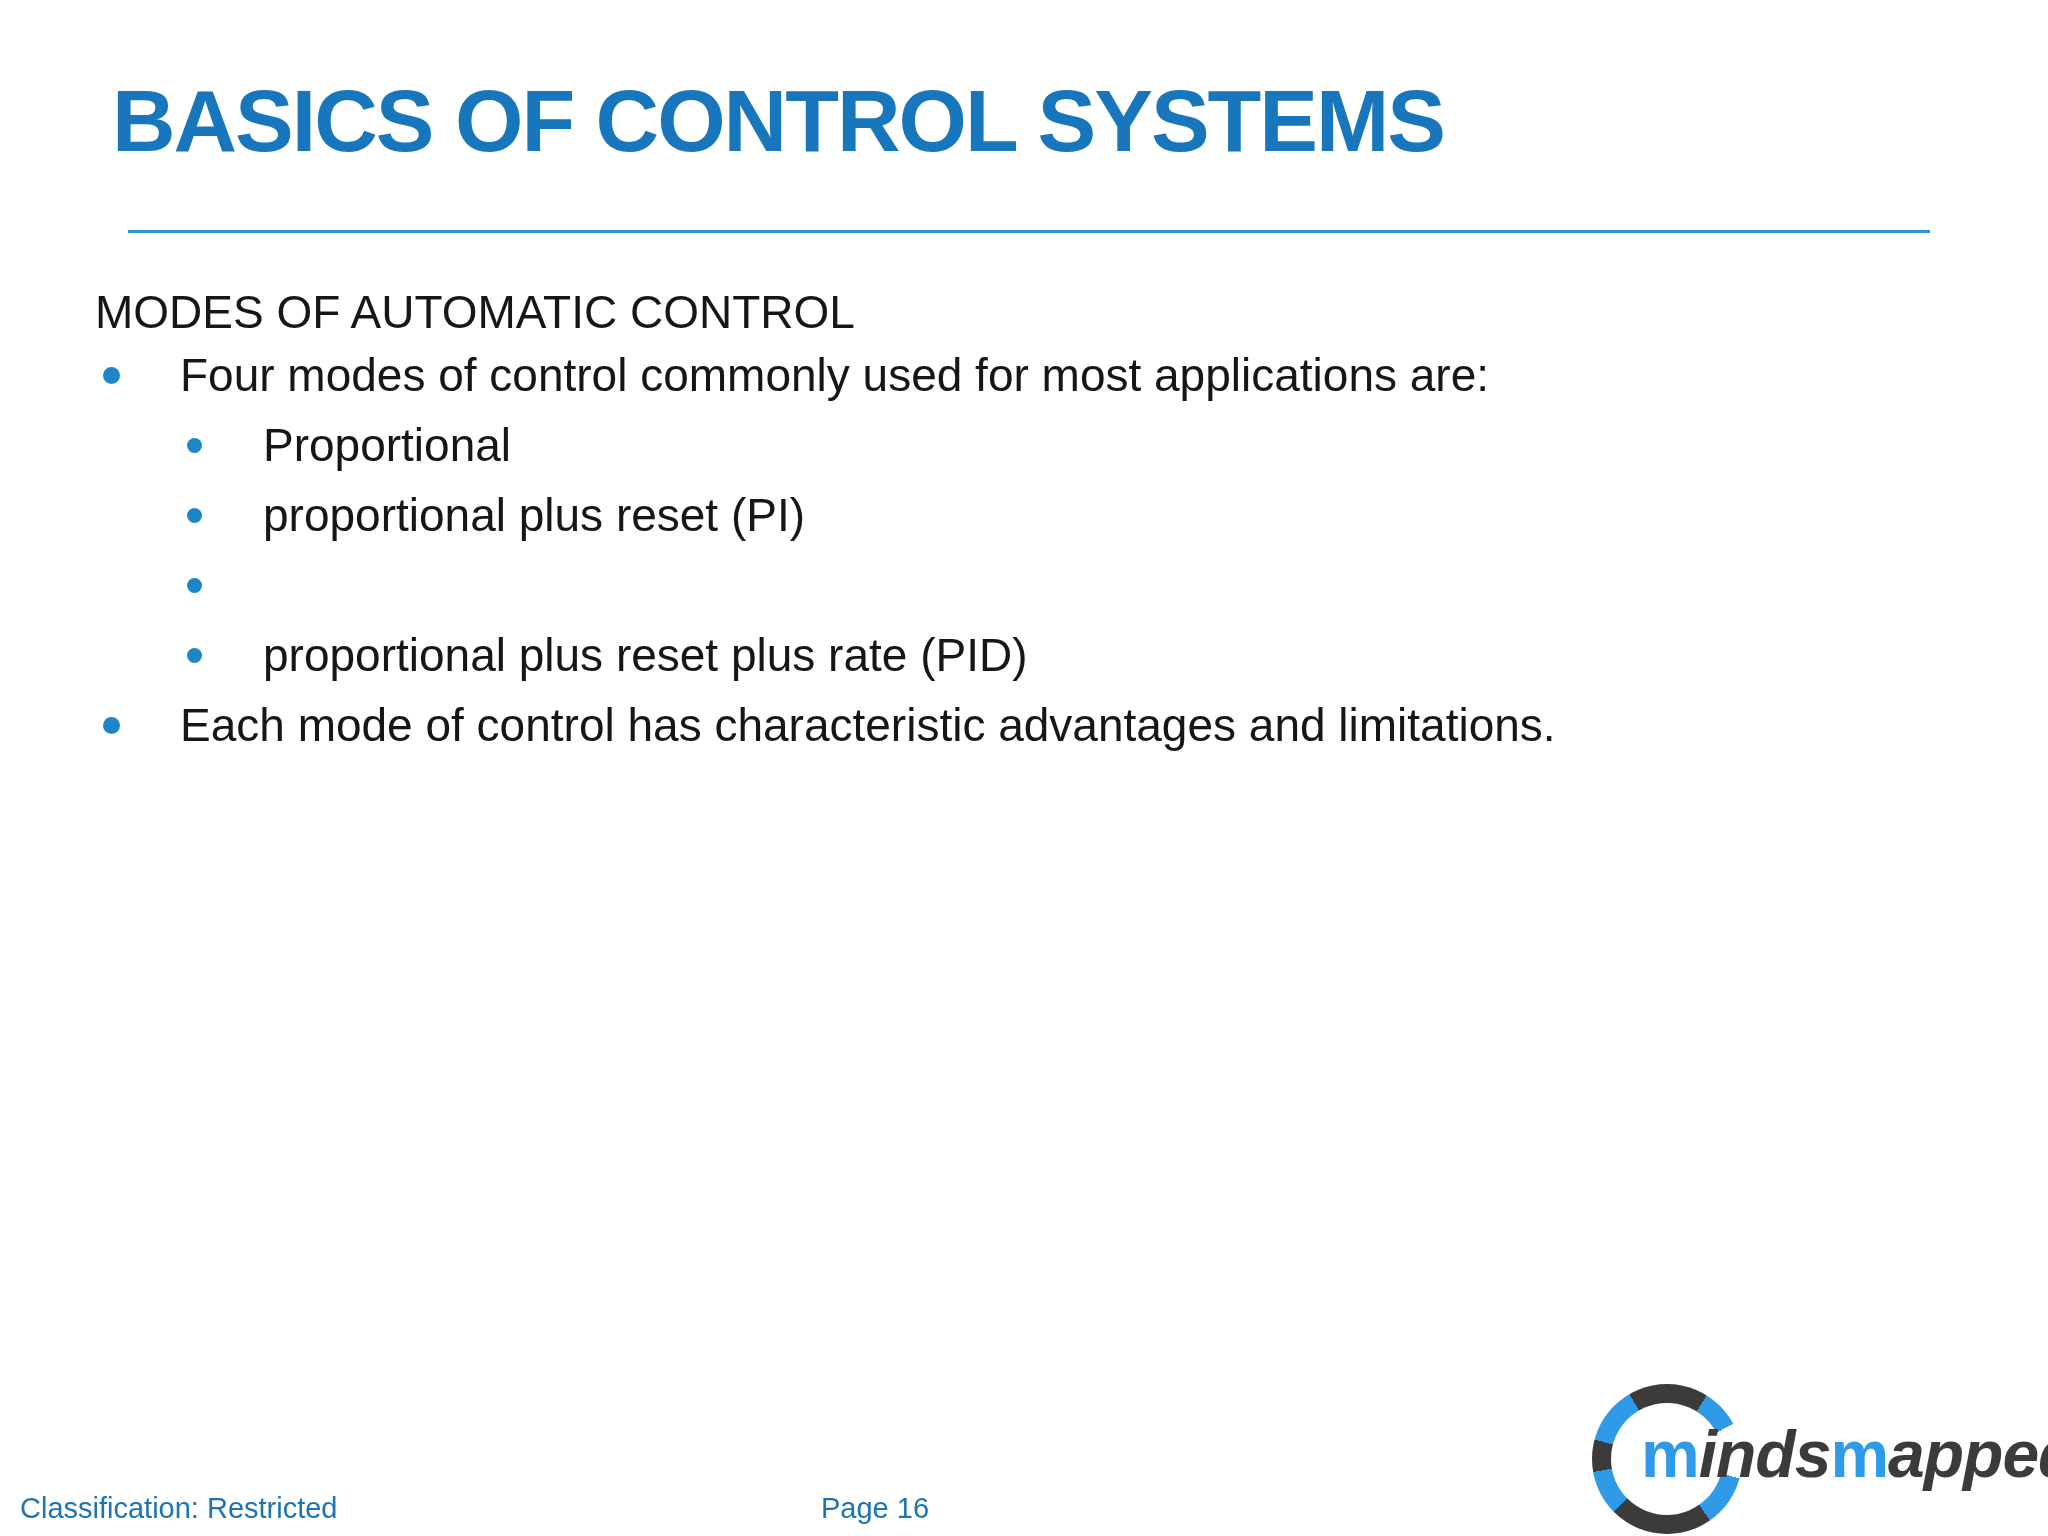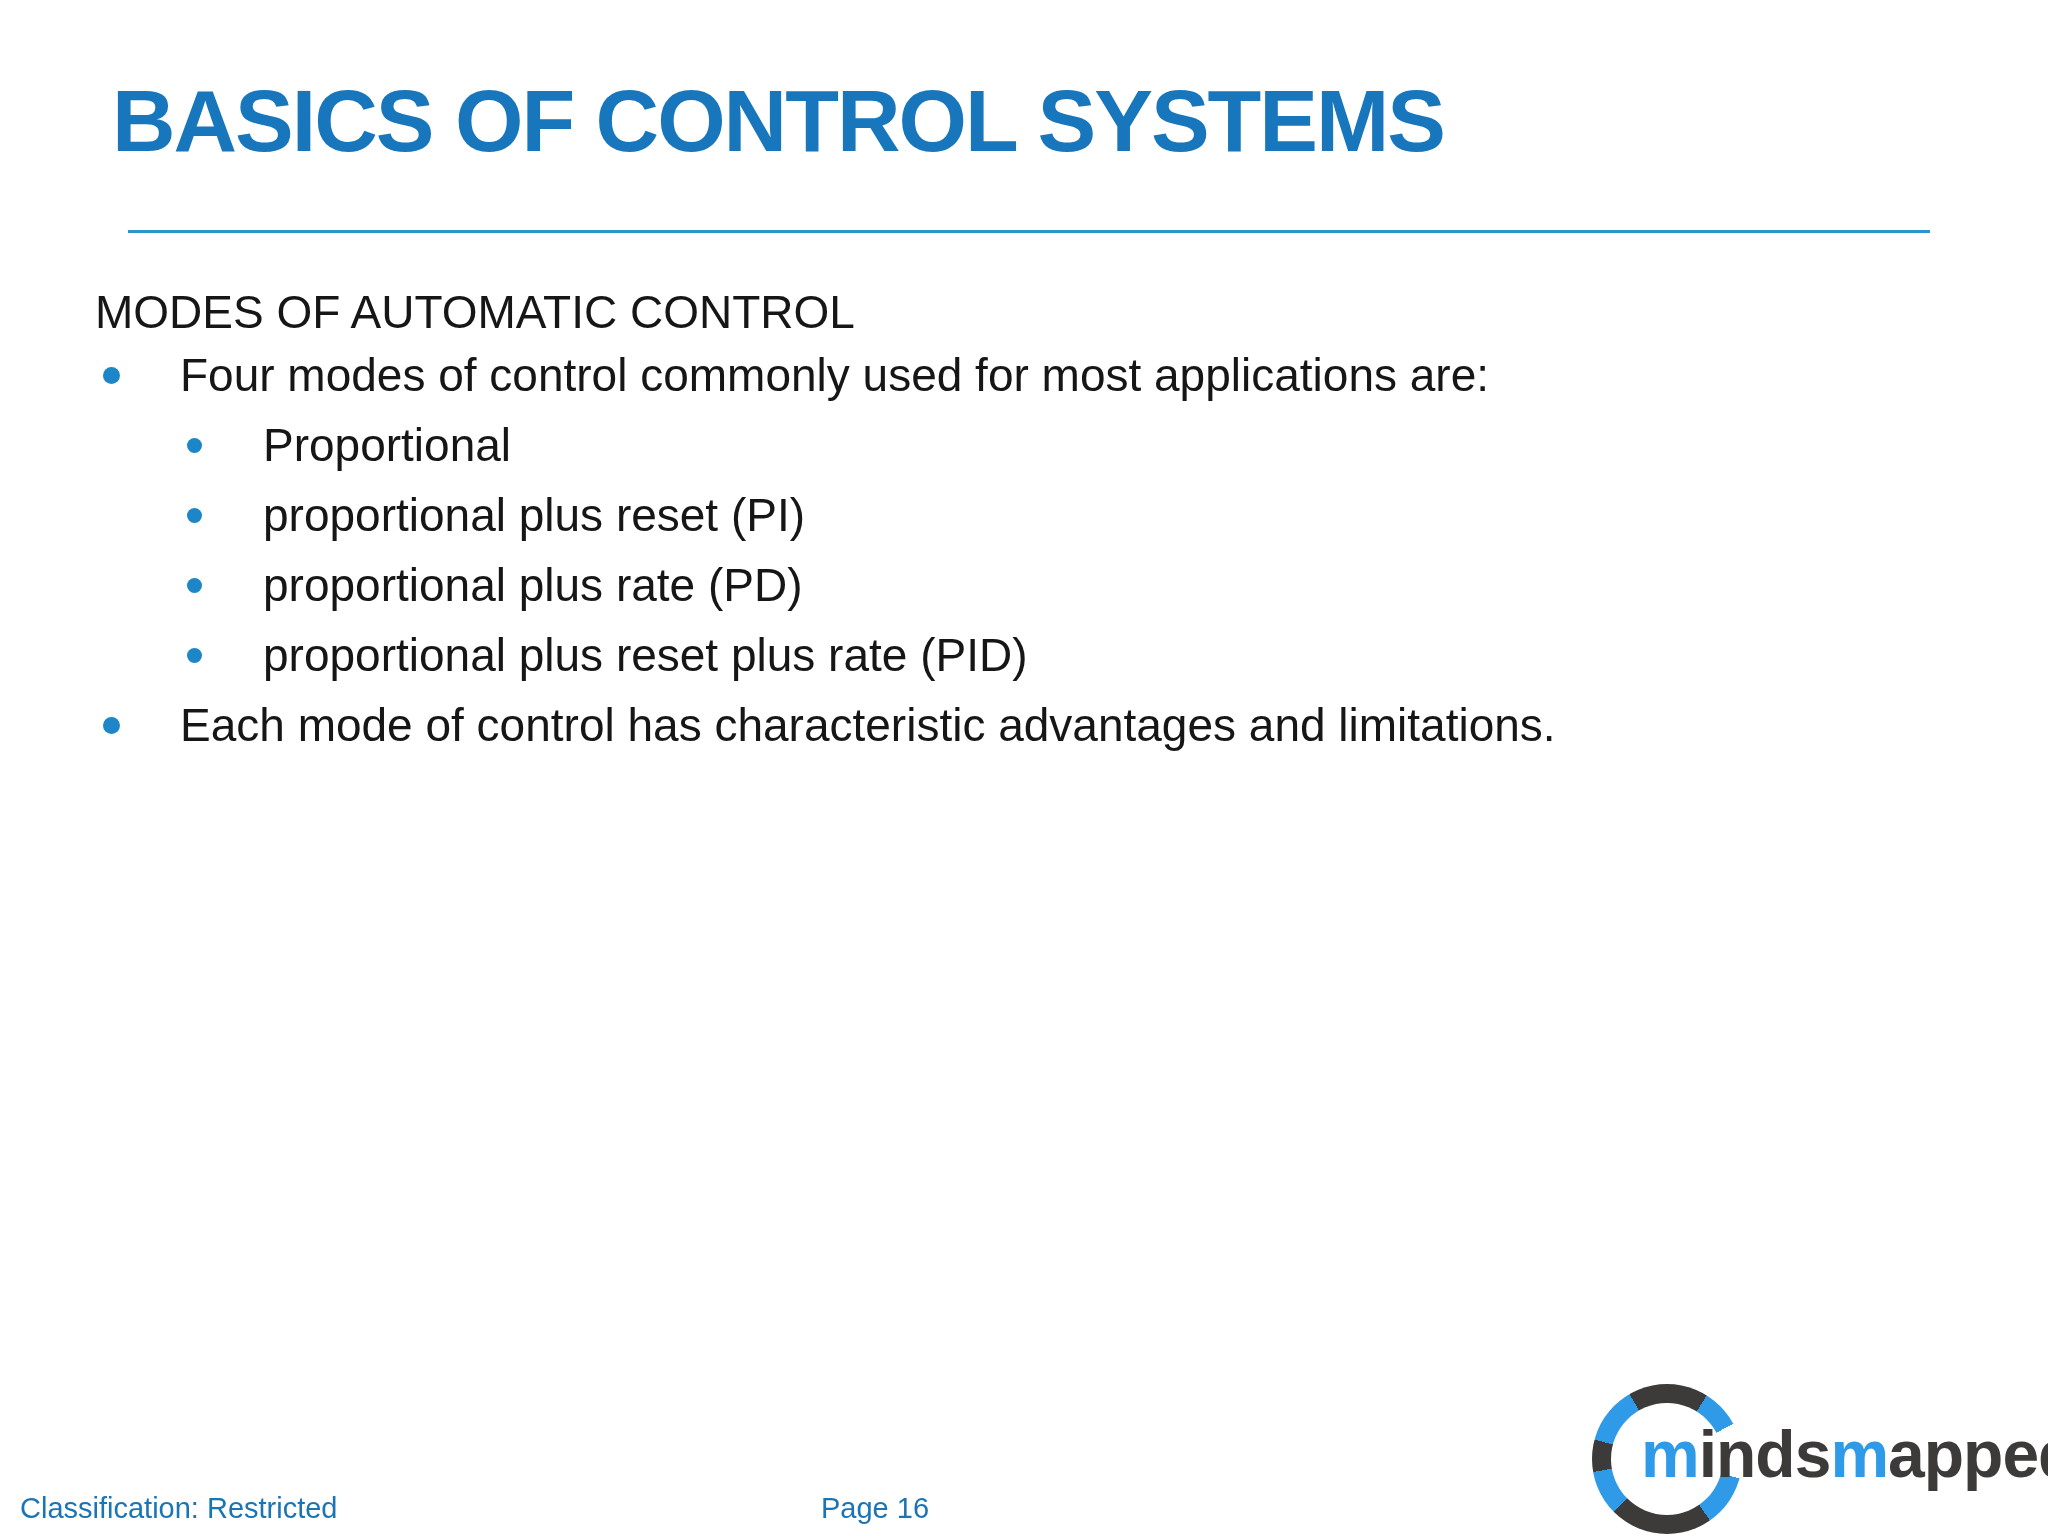--- a/index.html
+++ b/index.html
@@ -70,21 +70,21 @@
   .logo .ring::after{
     content:"";position:absolute;left:19px;top:19px;right:19px;bottom:19px;
     background:#ffffff;border-radius:50%;
   }
   .logo .logotext{
     position:absolute;left:49px;top:37px;
     font-size:66px;font-weight:bold;letter-spacing:-1px;
     white-space:nowrap;line-height:1;
   }
   .logo .logotext .lp-blue{color:var(--logo_blue,#2F9BE8);}
-  .logo .logotext .lp-dark{color:var(--logo_dark,#3D3A3A);}
+  .logo .logotext .lp-dark{color:var(--logo_dark,#3D3A3A);font-style:italic;}
 </style>
 </head>
 <body>
 
 <div class="slide">
 
   <h1 class="title">BASICS OF CONTROL SYSTEMS</h1>
 
   <div class="rule"></div>
 
@@ -98,21 +98,20 @@
         <div class="row lvl2">
           <span class="dot"></span>
           <span class="txt">Proportional</span>
         </div>
         <div class="row lvl2">
           <span class="dot"></span>
           <span class="txt">proportional plus reset (PI)</span>
         </div>
         <div class="row lvl2">
           <span class="dot"></span>
-          <span class="txt">proportional plus rate (PD)</span>
         </div>
         <div class="row lvl2">
           <span class="dot"></span>
           <span class="txt">proportional plus reset plus rate (PID)</span>
         </div>
         <div class="row lvl1">
           <span class="dot"></span>
           <span class="txt">Each mode of control has characteristic advantages and limitations.</span>
         </div>
       </div>

